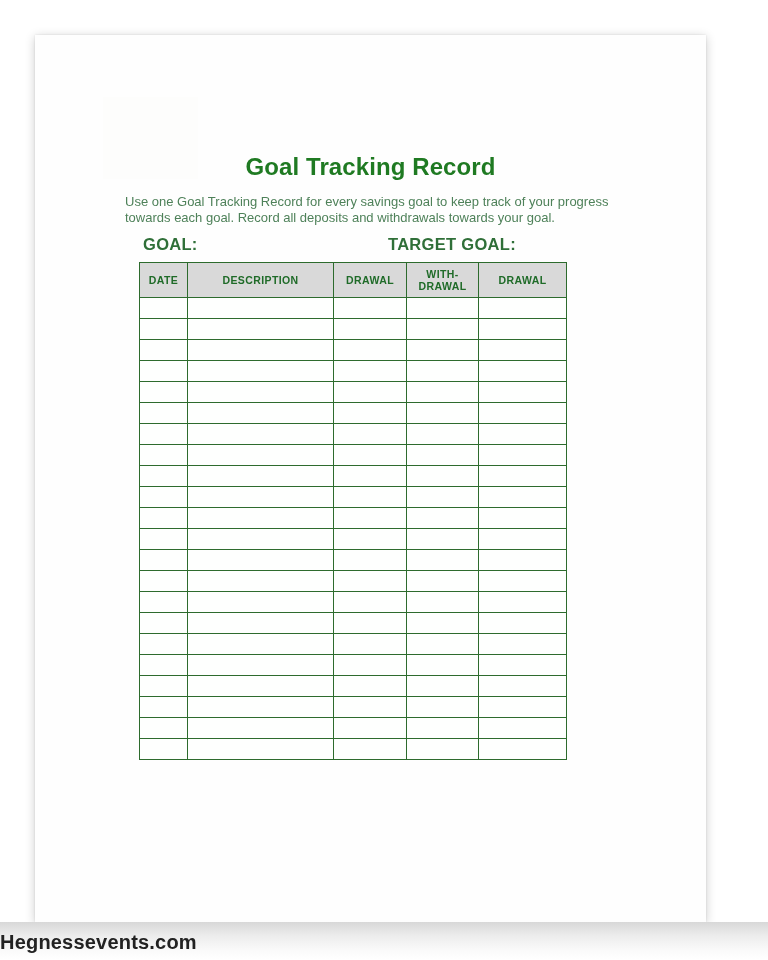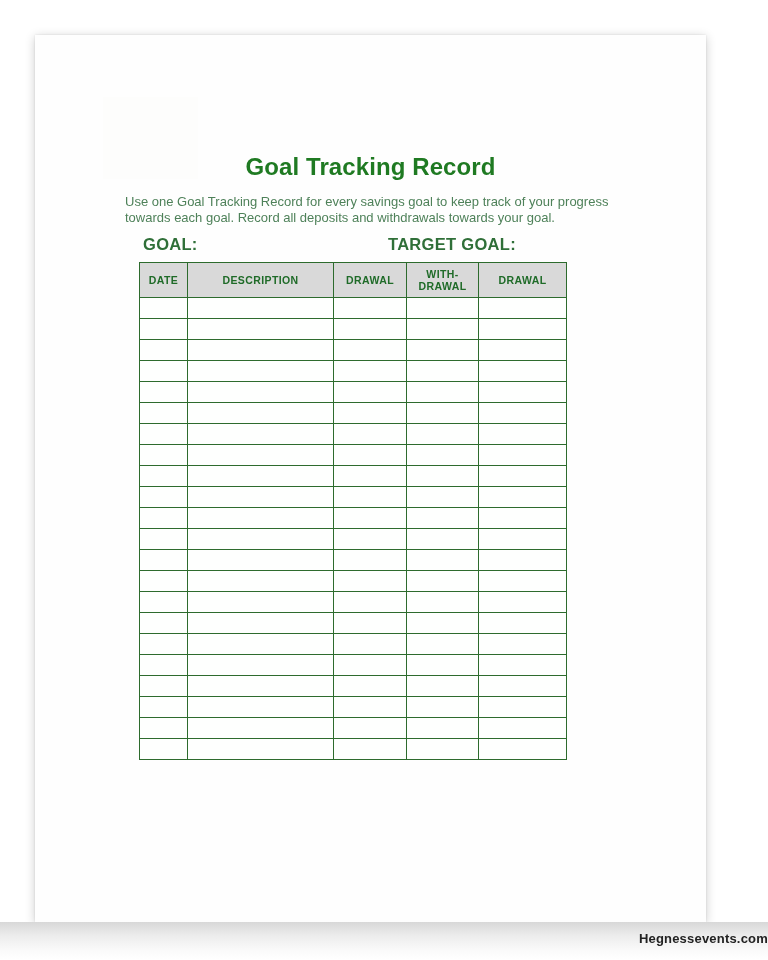--- a/index.html
+++ b/index.html
@@ -127,22 +127,22 @@
     top: 922px;
     width: 768px;
     height: 38px;
     background: linear-gradient(to bottom, #d8d8d8 0%, #ececec 35%, #fafafa 75%, #ffffff 100%);
   }
   .footer-text {
     position: absolute;
     left: 0;
     right: 0;
     top: 9px;
-    text-align: right;
-    font-size: 13px;
+    text-align: left;
+    font-size: 20px;
     font-weight: bold;
     color: #222222;
     letter-spacing: 0.2px;
   }
 </style>
 </head>
 <body>
 
 <div class="page-sheet">
   <div class="sheet-inner">

